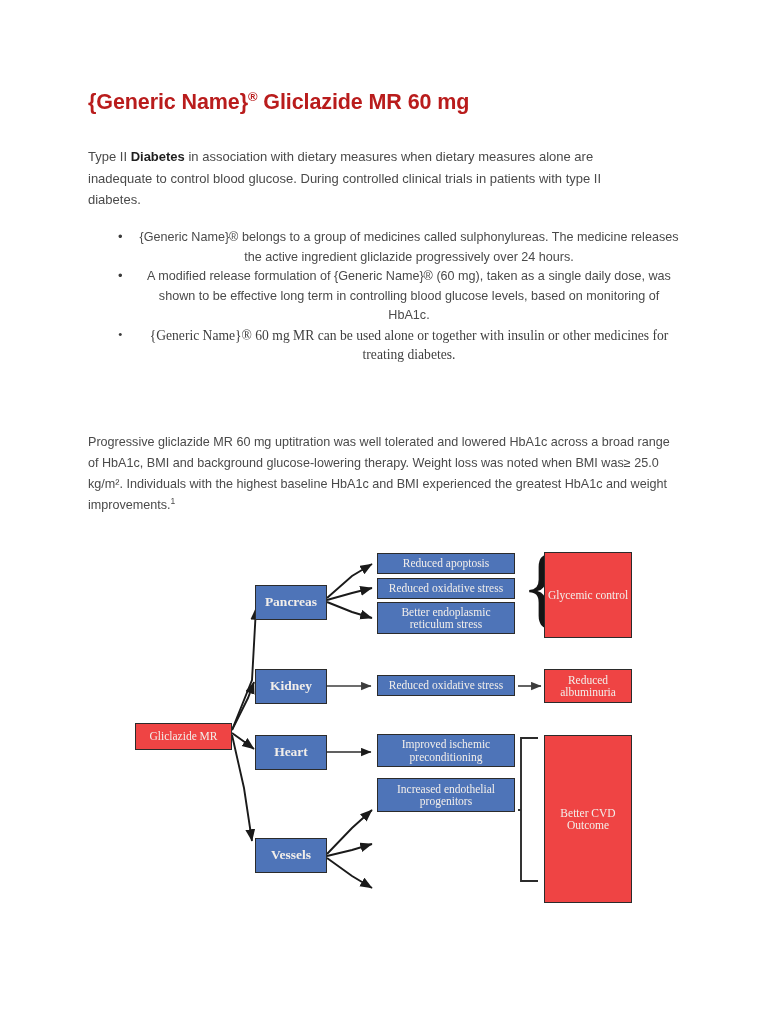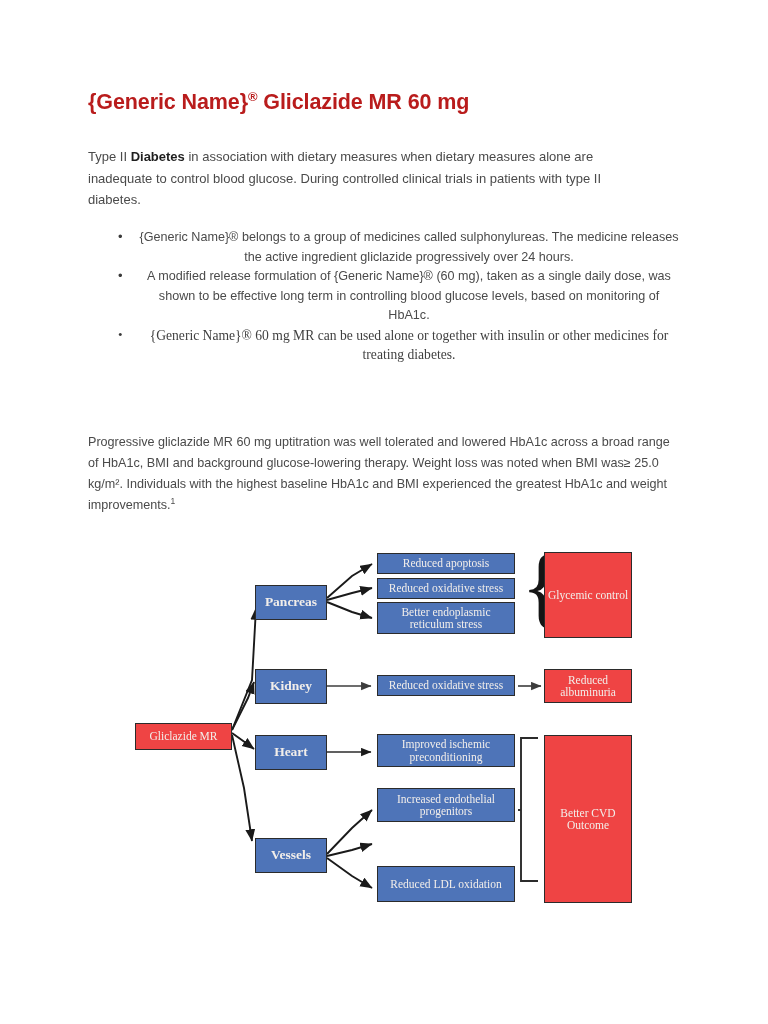--- a/index.html
+++ b/index.html
@@ -225,25 +225,22 @@
     </div>
     <div class="node blue sm" style="left:377px; top:64px; width:138px; height:32px;">
       <span>Better endoplasmic reticulum stress</span>
     </div>
     <div class="node blue sm" style="left:377px; top:137px; width:138px; height:21px;">
       <span>Reduced oxidative stress</span>
     </div>
     <div class="node blue sm" style="left:377px; top:196px; width:138px; height:33px;">
       <span>Improved ischemic preconditioning</span>
     </div>
-    <div class="node blue sm" style="left:377px; top:250px; width:138px; height:34px;">
+    <div class="node blue sm" style="left:377px; top:240px; width:138px; height:34px;">
       <span>Increased endothelial progenitors</span>
-    </div>
-    <div class="node blue sm" style="left:377px; top:328px; width:138px; height:36px;">
-      <span>Reduced LDL oxidation</span>
     </div>
 
     <div class="node red sm" style="left:544px; top:14px; width:88px; height:86px;">
       <span>Glycemic control</span>
     </div>
     <div class="node red sm" style="left:544px; top:131px; width:88px; height:34px;">
       <span>Reduced albuminuria</span>
     </div>
     <div class="node red sm" style="left:544px; top:197px; width:88px; height:168px;">
       <span>Better CVD Outcome</span>

